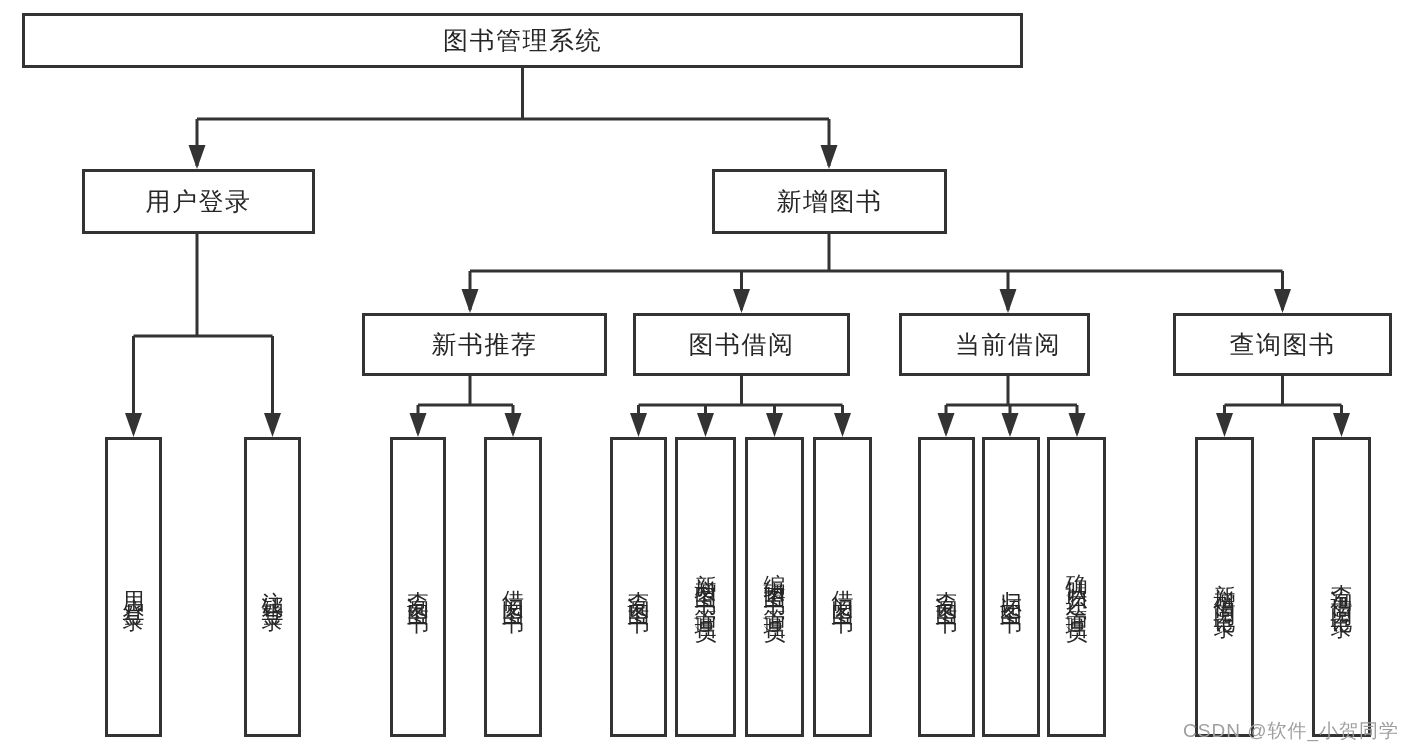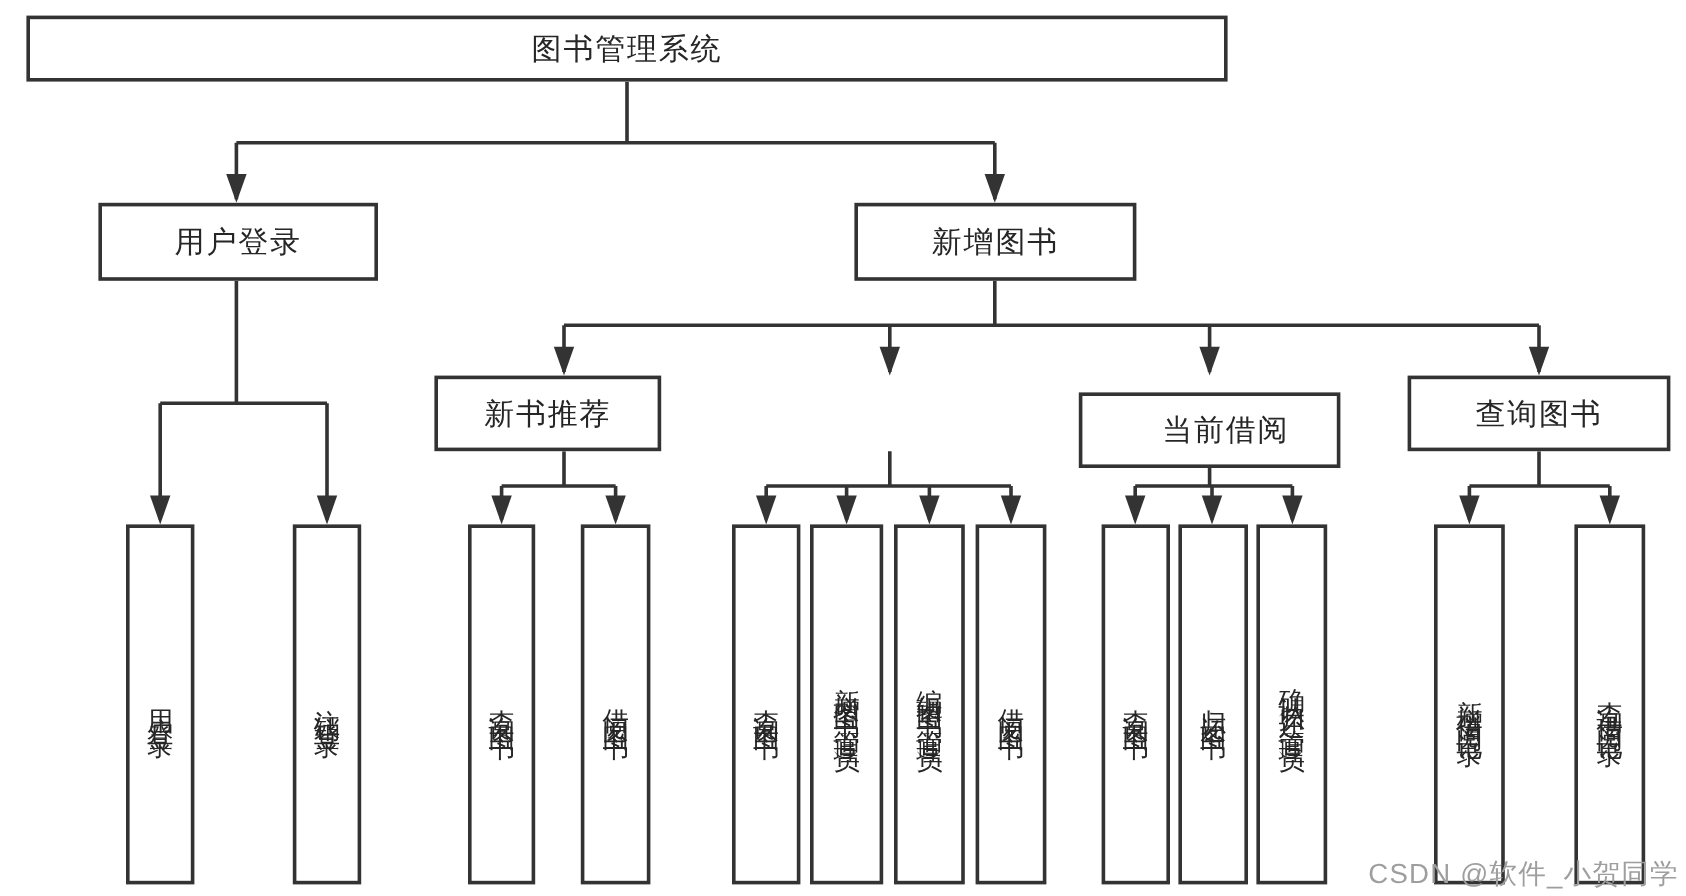--- a/index.html
+++ b/index.html
@@ -36,21 +36,21 @@
     text-orientation: mixed;
     font-size: 22px;
     line-height: 1;
     letter-spacing: 7px;
     white-space: nowrap;
   }
   .watermark {
     position: absolute;
     right: 6px;
     bottom: 3px;
-    font-size: 23px;
+    font-size: 19px;
     letter-spacing: 1px;
     color: #9e9e9e;
     z-index: 10;
     white-space: nowrap;
   }
 </style>
 </head>
 <body>
 
 <div id="diagram">
@@ -93,22 +93,23 @@
       <polygon points="1216,413 1233,413 1224.5,437"></polygon>
       <polygon points="1333,413 1350,413 1341.5,437"></polygon>
     </g>
   </svg>
 
   <div class="box h-box" style="left:22px; top:13px; width:1001px; height:55px;">图书管理系统</div>
 
   <div class="box h-box" style="left:82px; top:169px; width:233px; height:65px;">用户登录</div>
   <div class="box h-box" style="left:712px; top:169px; width:235px; height:65px;">新增图书</div>
 
-  <div class="box h-box" style="left:362px; top:313px; width:189px; height:63px;">新书推荐</div>
-  <div class="box h-box" style="left:899px; top:327px; width:218px; height:63px;padding-left:27px;">当前借阅</div>
+  <div class="box h-box" style="left:362px; top:313px; width:245px; height:63px;">新书推荐</div>
+  <div class="box h-box" style="left:633px; top:313px; width:217px; height:63px;">图书借阅</div>
+  <div class="box h-box" style="left:899px; top:313px; width:191px; height:63px;padding-left:27px;">当前借阅</div>
   <div class="box h-box" style="left:1173px; top:313px; width:219px; height:63px;">查询图书</div>
 
   <div class="box v-box" style="left:105px; top:437px; width:57px; height:300px;">
     <span class="vtext">用户登录</span>
   </div>
   <div class="box v-box" style="left:244px; top:437px; width:57px; height:300px;">
     <span class="vtext">注销登录</span>
   </div>
 
   <div class="box v-box" style="left:390px; top:437px; width:56px; height:300px;">

